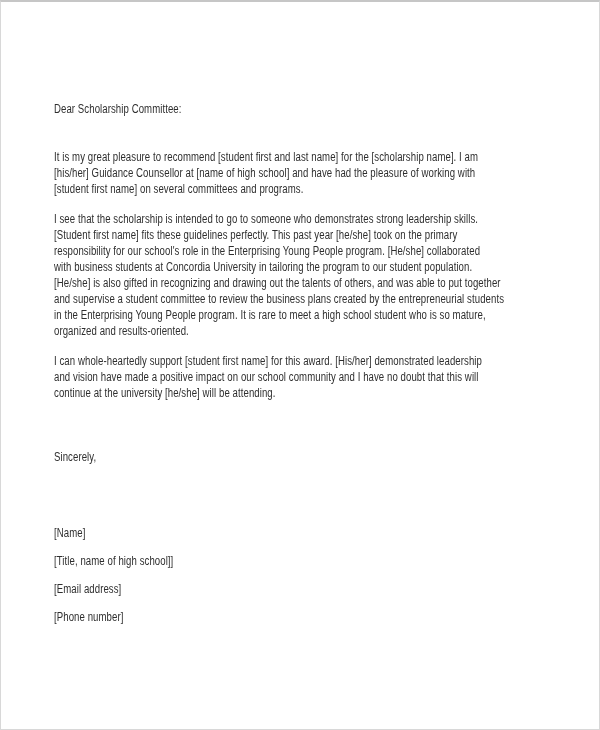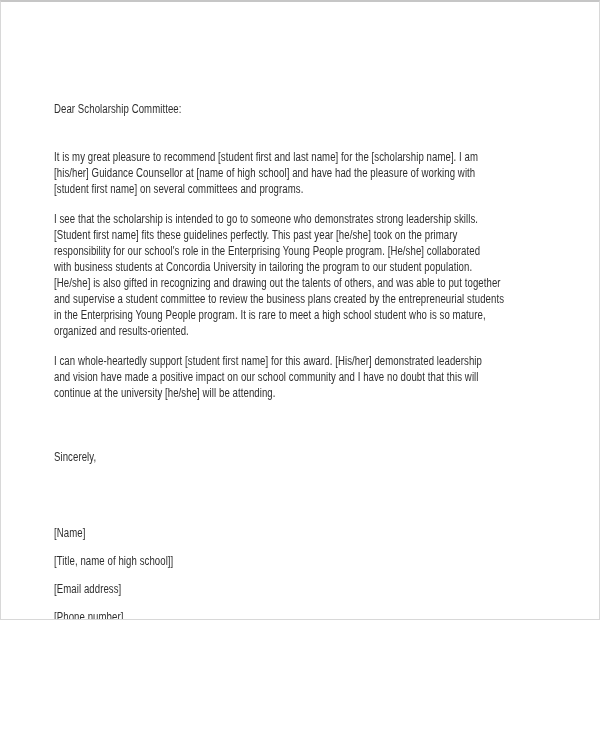--- a/index.html
+++ b/index.html
@@ -3,21 +3,21 @@
 <meta charset="utf-8">
 <style>
   html, body {
     margin: 0;
     padding: 0;
     background: #ffffff;
   }
   .page {
     position: relative;
     width: 600px;
-    height: 620px;
+    height: 730px;
     box-sizing: border-box;
     background: #ffffff;
     border-top: 2px solid #c6c6c6;
     border-left: 1px solid #d8d8d8;
     border-right: 1px solid #d8d8d8;
     border-bottom: 1px solid #d8d8d8;
     padding: 99px 0 0 53px;
     overflow: hidden;
     font-family: "Liberation Sans", "DejaVu Sans", sans-serif;
     color: #2e2e2e;

